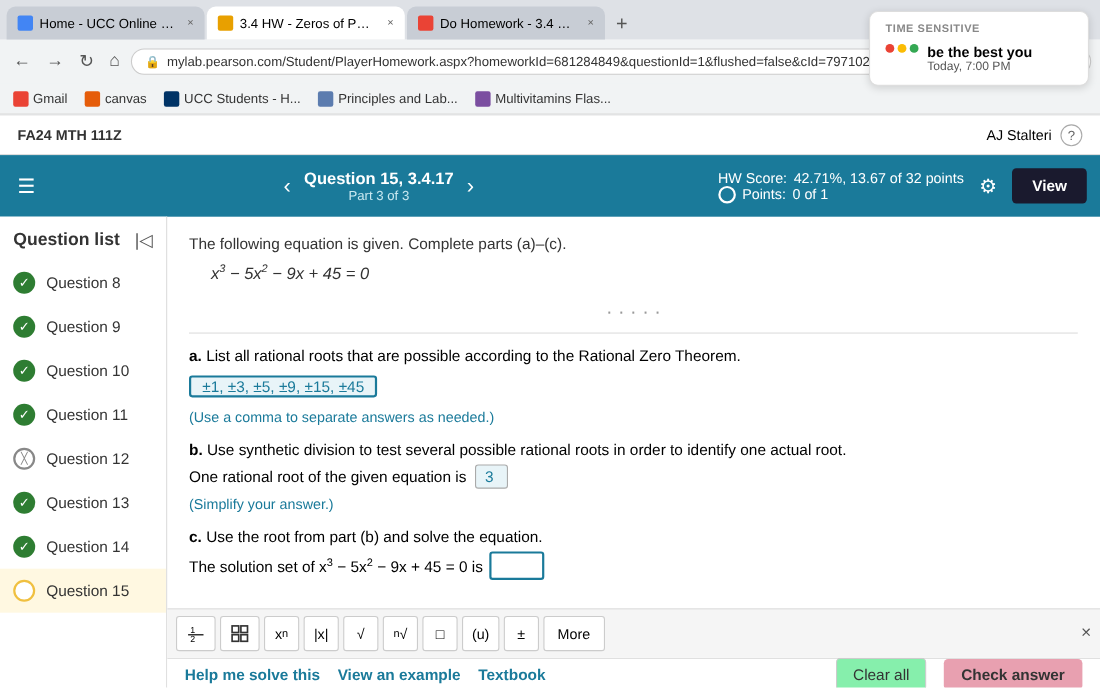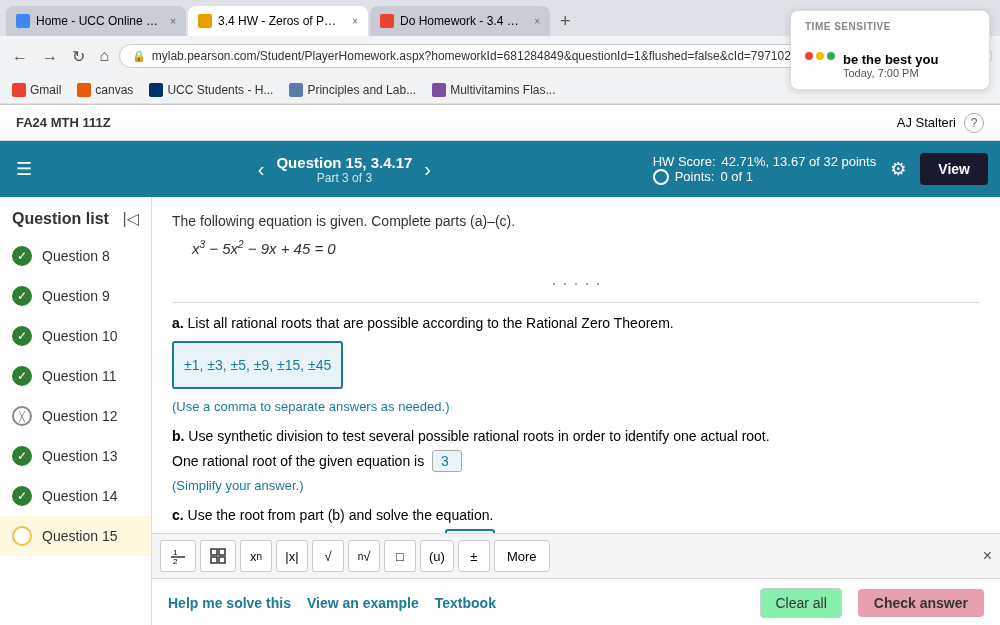--- a/index.html
+++ b/index.html
@@ -29,21 +29,21 @@
     .bookmark-item { display: flex; align-items: center; gap: 4px; font-size: 12px; color: #333; cursor: pointer; padding: 2px 4px; border-radius: 3px; white-space: nowrap; }
     .bm-icon { width: 14px; height: 14px; border-radius: 2px; flex-shrink: 0; }
     .bm-gmail { background: #ea4335; }
     .bm-canvas { background: #e55c0a; }
     .bm-ucc { background: #003366; }
     .bm-principles { background: #5c7caf; }
     .bm-multi { background: #7b4ea0; }
 
     
     .notification-popup { position: absolute; top: 10px; right: 10px; background: #fff; border: 1px solid #ddd; border-radius: 8px; padding: 10px 14px; width: 200px; box-shadow: 0 2px 8px rgba(0,0,0,0.15); z-index: 999; }
-    .notif-time-sensitive { font-size: 10px; color: #888; font-weight: bold; letter-spacing: 0.5px; margin-bottom: 20px; }
+    .notif-time-sensitive { font-size: 10px; color: #888; font-weight: bold; letter-spacing: 0.5px; margin-bottom: 8px; }
     .notif-dots { display: flex; gap: 3px; margin-bottom: 2px; }
     .dot { width: 8px; height: 8px; border-radius: 50%; }
     .dot1 { background: #ea4335; }
     .dot2 { background: #fbbc04; }
     .dot3 { background: #34a853; }
     .notif-body { display: flex; align-items: flex-start; gap: 8px; }
     .notif-text .notif-title { font-weight: bold; font-size: 13px; }
     .notif-text .notif-sub { font-size: 11px; color: #555; }
 
     
@@ -83,33 +83,33 @@
     .sidebar-item .partial-icon { width: 20px; height: 20px; border-radius: 50%; border: 2px solid #888; display: flex; align-items: center; justify-content: center; color: #888; font-size: 10px; flex-shrink: 0; }
     .sidebar-item .active-icon { width: 20px; height: 20px; border-radius: 50%; border: 2px solid #f0c040; background: #fff; display: flex; align-items: center; justify-content: center; flex-shrink: 0; }
 
     
     .content-area { flex: 1; display: flex; flex-direction: column; overflow: hidden; }
     .question-content { flex: 1; overflow-y: auto; padding: 16px 20px; }
     .question-text { font-size: 14px; color: #333; margin-bottom: 10px; }
     .math-equation { font-size: 15px; margin: 8px 0 16px 20px; color: #333; font-style: italic; }
     .divider-line { border: none; border-top: 1px solid #ddd; margin: 8px 0 12px; }
     .part-label { font-weight: bold; font-size: 14px; margin-bottom: 6px; }
-    .answer-box { display: inline-block; border: 2px solid #1a7a9a; padding: 14px 10px; border-radius: 3px; font-size: 14px; color: #1a7a9a; background: #e8f4f8; margin: 2px 0; }
+    .answer-box { display: inline-block; border: 2px solid #1a7a9a; padding: 0 10px; border-radius: 3px; font-size: 14px; color: #1a7a9a; background: #e8f4f8; margin: 2px 0; }
     .hint-text { color: #1a7a9a; font-size: 13px; cursor: pointer; }
     .part-content { margin-bottom: 14px; }
     .inline-answer { display: inline-block; border: 1px solid #aaa; padding: 2px 8px; border-radius: 3px; font-size: 14px; color: #1a7a9a; background: #e8f4f8; min-width: 30px; margin: 0 4px; }
     .input-box { display: inline-block; border: 2px solid #1a7a9a; padding: 2px 8px; border-radius: 3px; min-width: 40px; height: 24px; vertical-align: middle; }
 
     
     .math-toolbar { background: #f5f5f5; border-top: 1px solid #ddd; padding: 6px 8px; display: flex; align-items: center; gap: 4px; position: relative; }
     .toolbar-btn { background: #fff; border: 1px solid #ccc; border-radius: 3px; padding: 4px 8px; cursor: pointer; font-size: 13px; min-width: 32px; height: 32px; display: flex; align-items: center; justify-content: center; }
     .toolbar-close { position: absolute; right: 8px; top: 50%; transform: translateY(-50%); background: none; border: none; cursor: pointer; font-size: 16px; color: #555; }
 
     
-    .bottom-bar { background: #fff; border-top: 1px solid #ddd; display: flex; align-items: center; padding: 0 16px; height: 48px; gap: 16px; }
+    .bottom-bar { background: #fff; border-top: 1px solid #ddd; display: flex; align-items: center; padding: 0 16px; height: 28px; gap: 16px; }
     .help-btn { background: none; border: none; color: #1a7a9a; font-size: 14px; cursor: pointer; font-weight: bold; }
     .spacer { flex: 1; }
     .clear-all-btn { background: #86efac; border: 1px solid #ccc; border-radius: 4px; padding: 6px 14px; font-size: 14px; cursor: pointer; color: #333; }
     .check-answer-btn { background: #e8a0b0; border: none; border-radius: 4px; padding: 6px 16px; font-size: 14px; cursor: pointer; color: #333; font-weight: bold; }
 
     sup { font-size: 10px; vertical-align: super; }
   </style>
 </head>
 <body>
 

